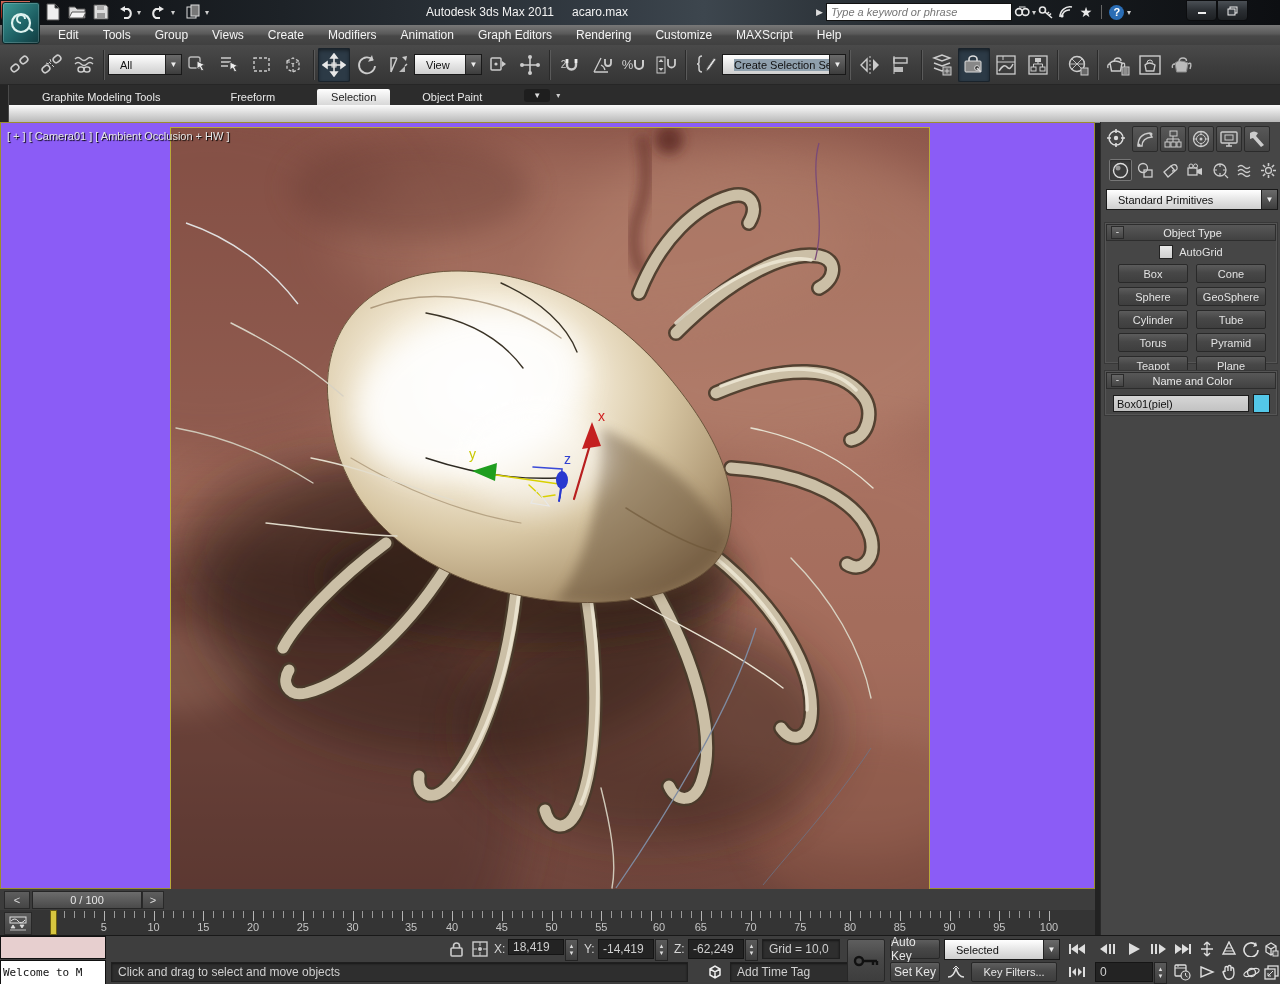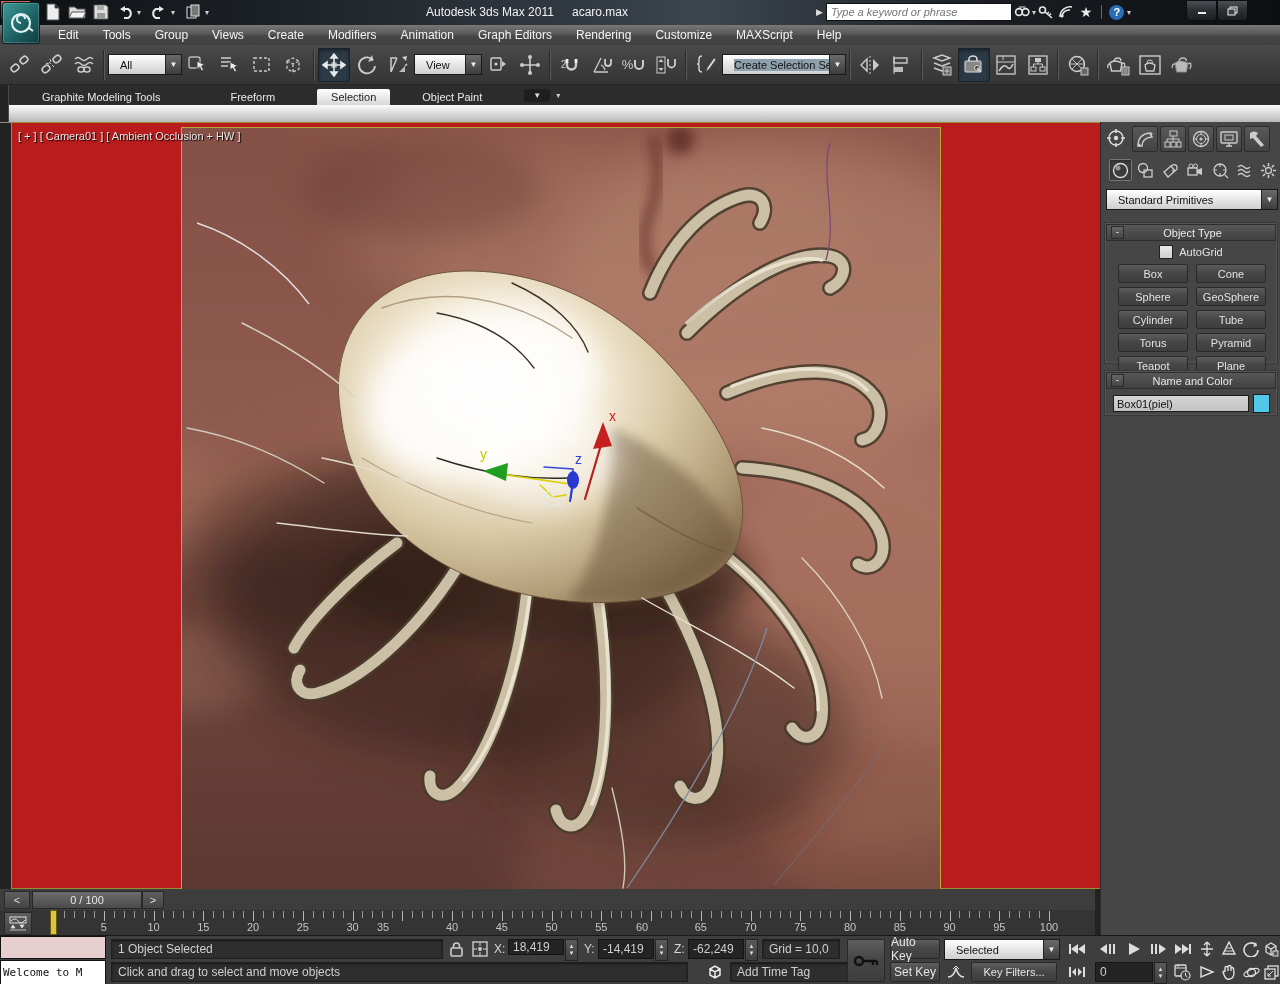--- a/index.html
+++ b/index.html
@@ -49,21 +49,21 @@
   #ribbontabs{left:0;top:85px;width:1280px;height:20px;background:#2c2c2c;display:flex;align-items:flex-end;padding-left:28px;box-sizing:border-box;}
   .rtab{padding:2px 14px;font-size:11px;color:#e8e8e8;margin-right:4px;}
   .rtab.active{background:linear-gradient(#fefefe,#d8d8d8);color:#222;border-radius:2px 2px 0 0;}
   #ribbon-collapse{width:26px;height:13px;background:#1e1e1e;border-radius:3px;margin:0 0 3px 24px;
     display:flex;align-items:center;justify-content:center;color:#ddd;font-size:8px;}
   #ribbonstrip{left:0;top:105px;width:1280px;height:17px;
     background:linear-gradient(#fbfbfb,#d6d6d6 55%,#b9b9b9);border-bottom:1px solid #8a8a8a;}
   #ribbon-handle{left:0;top:85px;width:8px;height:37px;background:#242424;
     border-right:1px solid #4a4a4a;}
   
-  #viewport{left:11px;top:122px;width:1095px;height:767px;background:#b91c1c;
+  #viewport{left:0;top:122px;width:1095px;height:767px;background:#8b5cf6;
     border:1px solid #9c8e2f;box-sizing:border-box;padding-left:28px;}
   #vplabel{left:6px;top:7px;color:#e6e6e6;font-size:11px;text-shadow:1px 1px 1px #000;z-index:3;}
   #cameraframe{left:169px;top:4px;width:760px;height:763px;border:1px solid #b9a93a;box-sizing:border-box;}
   #scene{width:758px;height:761px;display:block;}
   
   #cpanel{left:1100px;top:122px;width:180px;height:813px;background:#464646;border-left:1px solid #2a2a2a;}
   .cptab{top:4px;width:24px;height:24px;display:flex;align-items:center;justify-content:center;
     background:linear-gradient(#585858,#434343);border:1px solid #2b2b2b;border-radius:2px;}
   .cptab.active{background:none;border:none;}
   .catbtn{top:37px;width:23px;height:22px;display:flex;align-items:center;justify-content:center;border-radius:2px;}
@@ -755,21 +755,21 @@
       <div class="tick" style="left: 322.65px;"></div>
       <div class="tick" style="left: 332.6px;"></div>
       <div class="tick" style="left: 342.55px;"></div>
       <div class="tick major" style="left: 352.5px;"></div>
       <div class="ticklabel" style="left: 352.5px;">30</div>
       <div class="tick" style="left: 362.45px;"></div>
       <div class="tick" style="left: 372.4px;"></div>
       <div class="tick" style="left: 382.35px;"></div>
       <div class="tick" style="left: 392.3px;"></div>
       <div class="tick major" style="left: 402.25px;"></div>
-      <div class="ticklabel" style="left: 383px;">35</div>
+      <div class="ticklabel" style="left: 411px;">35</div>
       <div class="tick" style="left: 412.2px;"></div>
       <div class="tick" style="left: 422.15px;"></div>
       <div class="tick" style="left: 432.1px;"></div>
       <div class="tick" style="left: 442.05px;"></div>
       <div class="tick major" style="left: 452px;"></div>
       <div class="ticklabel" style="left: 452px;">40</div>
       <div class="tick" style="left: 461.95px;"></div>
       <div class="tick" style="left: 471.9px;"></div>
       <div class="tick" style="left: 481.85px;"></div>
       <div class="tick" style="left: 491.8px;"></div>
@@ -785,21 +785,21 @@
       <div class="tick" style="left: 571.4px;"></div>
       <div class="tick" style="left: 581.35px;"></div>
       <div class="tick" style="left: 591.3px;"></div>
       <div class="tick major" style="left: 601.25px;"></div>
       <div class="ticklabel" style="left: 601.25px;">55</div>
       <div class="tick" style="left: 611.2px;"></div>
       <div class="tick" style="left: 621.15px;"></div>
       <div class="tick" style="left: 631.1px;"></div>
       <div class="tick" style="left: 641.05px;"></div>
       <div class="tick major" style="left: 651px;"></div>
-      <div class="ticklabel" style="left: 642px;">60</div>
+      <div class="ticklabel" style="left: 659px;">60</div>
       <div class="tick" style="left: 660.95px;"></div>
       <div class="tick" style="left: 670.9px;"></div>
       <div class="tick" style="left: 680.85px;"></div>
       <div class="tick" style="left: 690.8px;"></div>
       <div class="tick major" style="left: 700.75px;"></div>
       <div class="ticklabel" style="left: 700.75px;">65</div>
       <div class="tick" style="left: 710.7px;"></div>
       <div class="tick" style="left: 720.65px;"></div>
       <div class="tick" style="left: 730.6px;"></div>
       <div class="tick" style="left: 740.55px;"></div>
@@ -849,21 +849,20 @@
         <path d="M2 5 q4 -4 7 0 t7 -1" fill="none" stroke="#ddd"></path>
         <path d="M4 9 l-2 3 h4 z M13 12 l2 -3 h-4 z M1 14 h16" stroke="#ddd" fill="#ddd" stroke-width=".8"></path>
       </svg>
     </div>
 </div>
 
 <div class="abs" id="statusbar">
   <div class="abs" id="listener-pink"></div>
   <div class="abs" id="listener-white">Welcome to M</div>
 
-  <div class="abs sunken" style="left:111px;top:3px;width:332px;height:20px">1 Object Selected</div>
   <div class="abs navic" style="left:447px;top:3px;width:18px;height:20px">
       <svg width="13" height="15" viewBox="0 0 13 15">
         <rect x="1" y="6" width="11" height="8" rx="1" fill="none" stroke="#ccc" stroke-width="1.6"></rect>
         <path d="M3.5 6 V4 a3 3 0 0 1 6 0 v2" fill="none" stroke="#ccc" stroke-width="1.6"></path>
       </svg>
     </div>
   <div class="abs navic" style="left:470px;top:3px;width:20px;height:20px">
       <svg width="16" height="16" viewBox="0 0 16 16">
         <rect x="1" y="1" width="14" height="14" fill="none" stroke="#ccc" stroke-width="1.4"></rect>
         <circle cx="8" cy="8" r="2" fill="#ccc"></circle>

